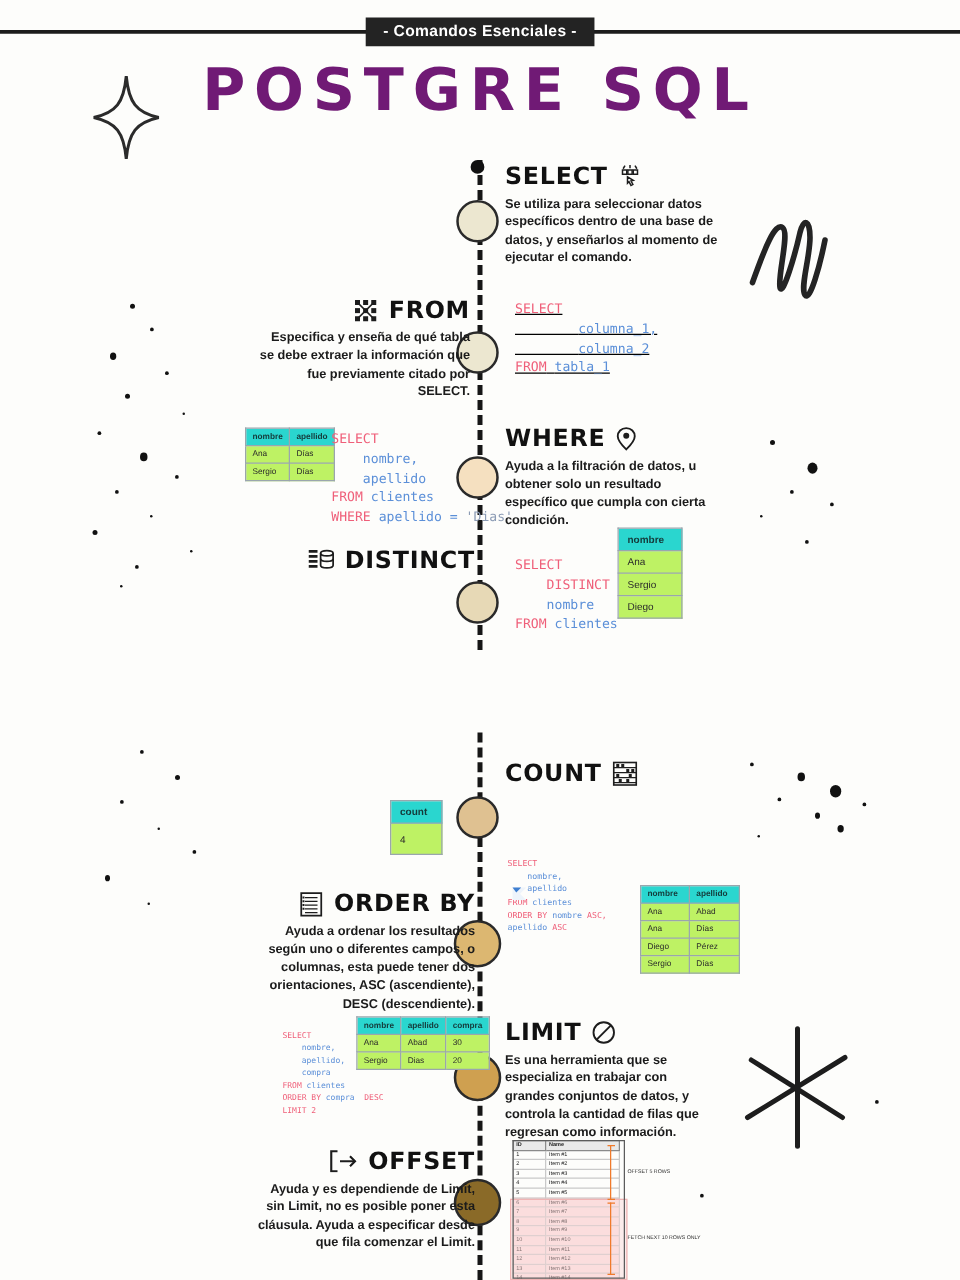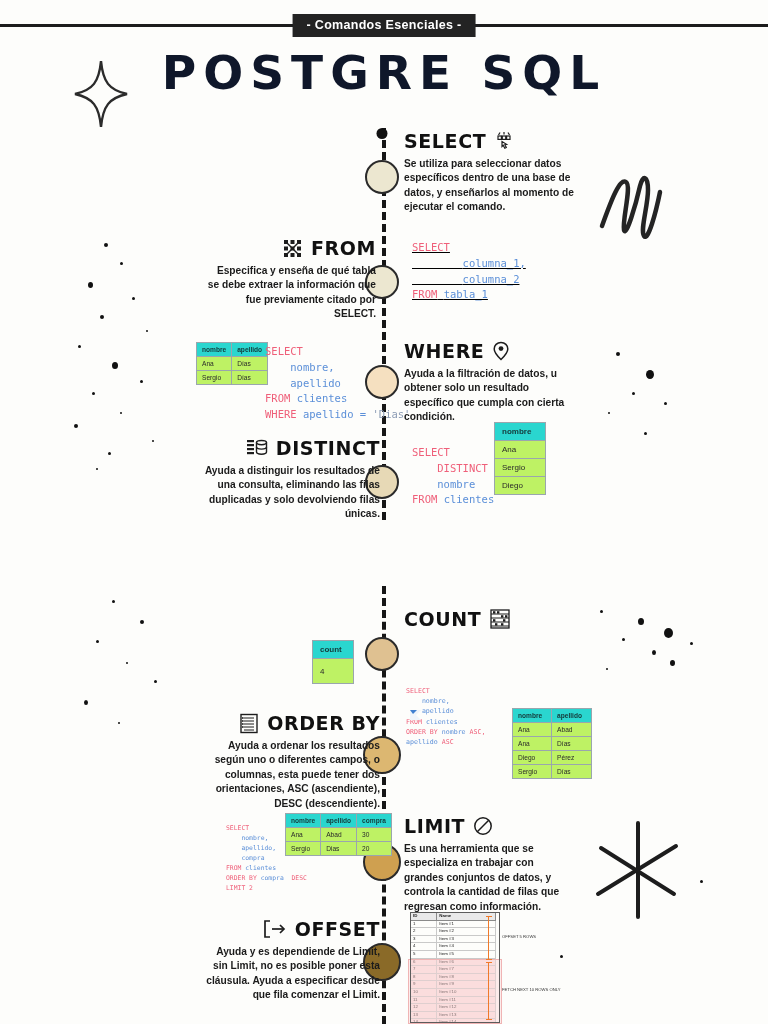--- a/index.html
+++ b/index.html
@@ -12,21 +12,21 @@
 
   
   .hdr-rule{position:absolute;left:0;right:0;top:24px;height:3px;background:#1c1c1c;}
   .hdr-badge{
     position:absolute;top:14px;left:50%;transform:translateX(-50%);
     background:#232323;color:#fff;font-weight:bold;font-size:12.5px;
     letter-spacing:.3px;padding:4px 14px 5px;white-space:nowrap;z-index:3;
   }
   .hdr-title{
     position:absolute;top:45px;left:0;right:0;text-align:center;
-    font-size:47px;font-weight:bold;letter-spacing:7px;color:#0f172a;
+    font-size:47px;font-weight:bold;letter-spacing:7px;color:#701a75;
     font-family:"DejaVu Sans",sans-serif;
   }
 
   
   .tl{
     position:absolute;left:382px;width:0;border-left:4px dashed #161616;
   }
   .tl-dot{position:absolute;left:382px;transform:translateX(-50%);
     width:11px;height:11px;border-radius:50%;background:#111;}
   .node{
@@ -221,21 +221,20 @@
             <rect x="1" y="14" width="7" height="2.2"></rect>
           </g>
         <g fill="none" stroke="#1d1d1d" stroke-width="1.4">
           <ellipse cx="15.5" cy="4.6" rx="5" ry="2.1"></ellipse>
           <path d="M10.5 4.6 v9.5 c0 1.2 2.2 2.1 5 2.1 s5-.9 5-2.1 V4.6"></path>
           <path d="M10.5 9 c0 1.2 2.2 2.1 5 2.1 s5-.9 5-2.1"></path>
         </g>
       </svg>
       <span>DISTINCT</span>
     </div>
-    <div class="desc r">Ayuda a distinguir los resultados de una consulta, eliminando las filas duplicadas y solo devolviendo filas únicas.</div>
   </div>
   <div class="blk" style="left:412px;top:445px;">
     <div class="code"><span class="kw">SELECT</span>
     <span class="kw">DISTINCT</span>
     <span class="id">nombre</span>
 <span class="kw">FROM</span> <span class="id">clientes</span></div>
   </div>
   <div class="blk" style="left:494px;top:422px;">
     <table class="rt big" style="width:52px;">
       <thead>

